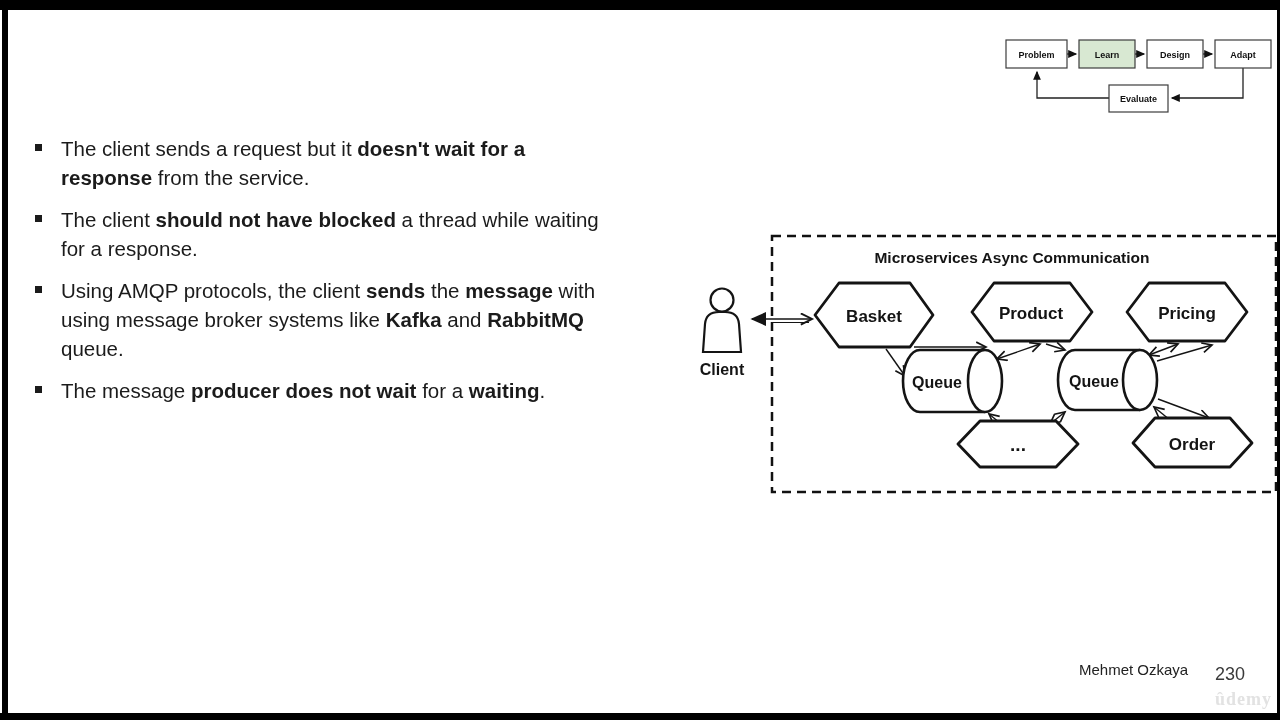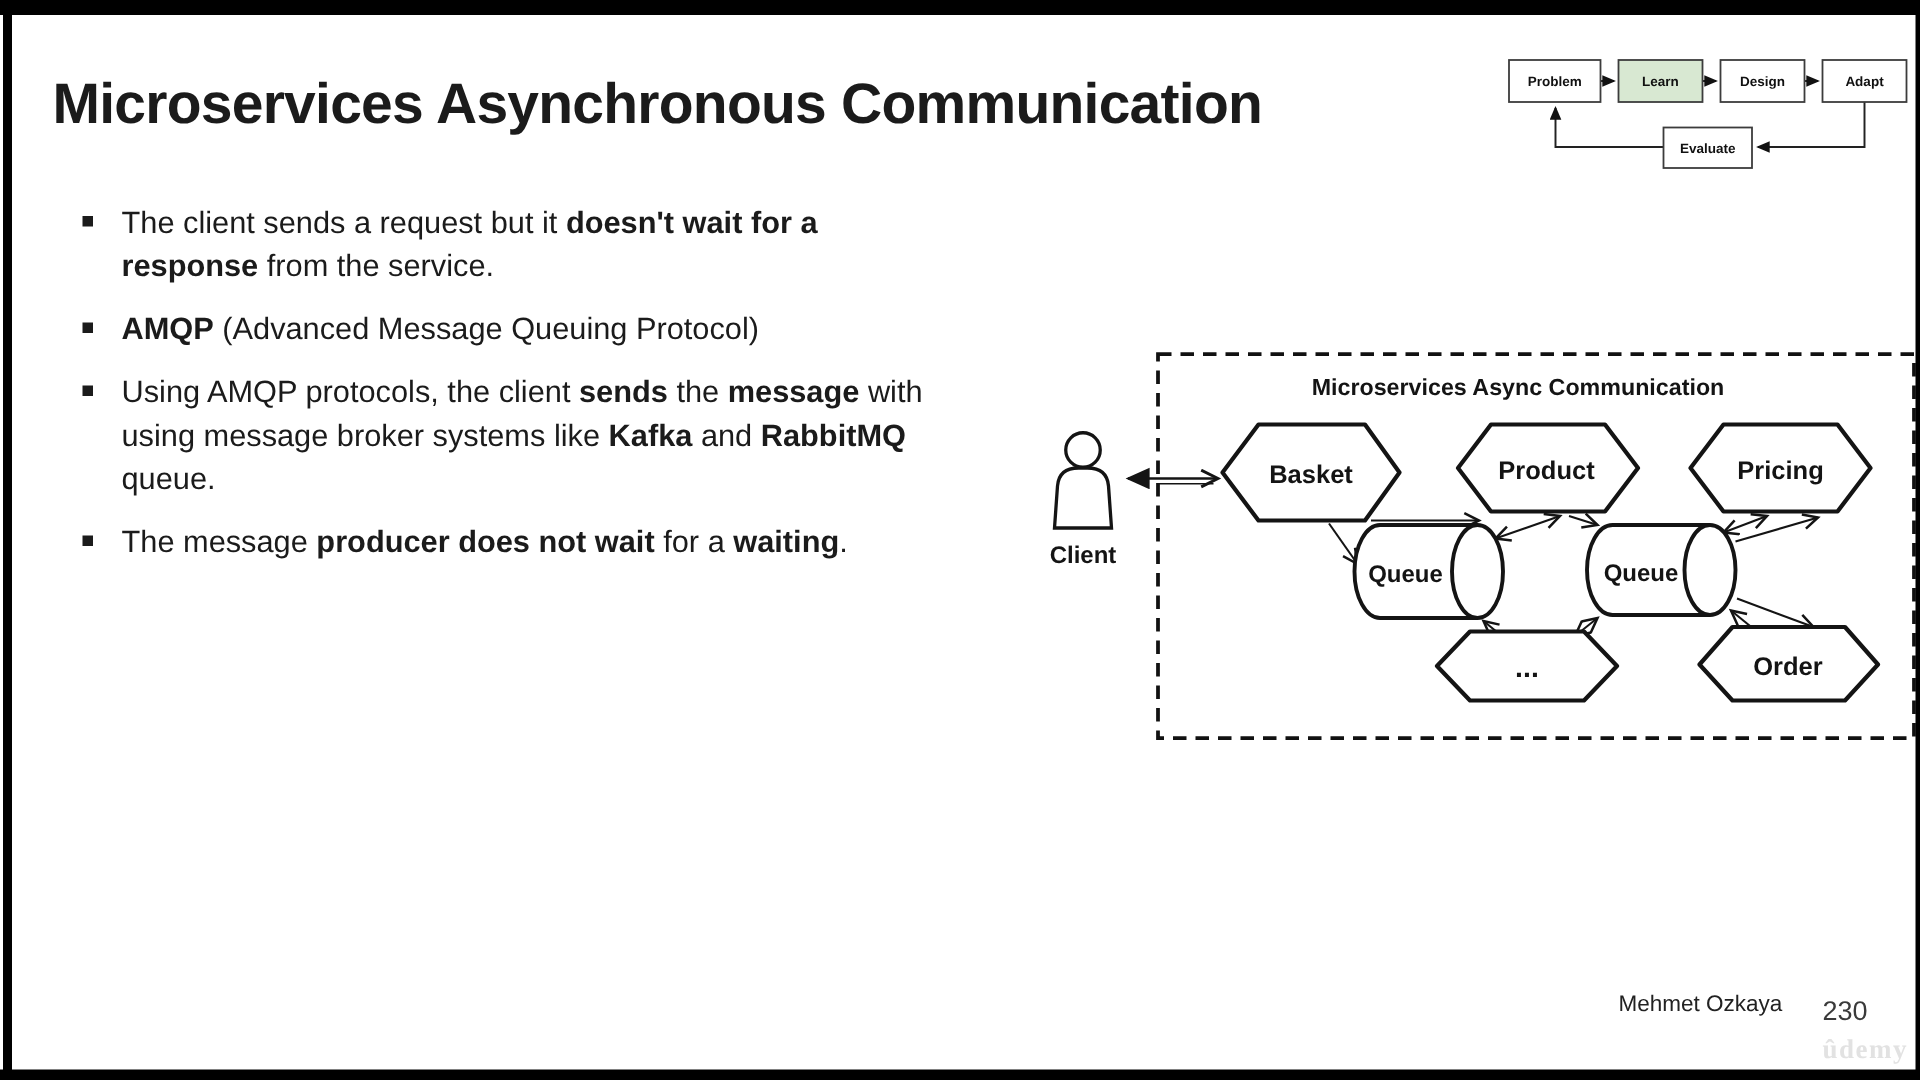--- a/index.html
+++ b/index.html
@@ -5,21 +5,21 @@
   * { margin:0; padding:0; box-sizing:border-box; }
   html,body { width:1280px; height:720px; background:#000; overflow:hidden;
               font-family:"Liberation Sans", sans-serif; }
   .stage { position:relative; width:1280px; height:720px; background:#000; }
   .slide { position:absolute; left:8px; top:10px; width:1269px; height:703px; background:#ffffff; }
   .edge-sliver { position:absolute; left:0; top:10px; width:2px; height:703px; background:#fff; }
 
   .title { position:absolute; left:35px; top:49px; font-size:38px; font-weight:bold;
            color:#1b1b1b; letter-spacing:-0.5px; }
 
-  .bullets { position:absolute; left:52px; top:134px; width:700px; list-style:none; }
+  .bullets { position:absolute; left:32px; top:134px; width:700px; list-style:none; }
   .bullets li { display:flex; margin-bottom:13px; }
   .sq { flex:none; width:7px; height:7px; background:#1b1b1b; margin:10px 19px 0 3px; }
   .txt { font-size:20.5px; line-height:29px; color:#1b1b1b; white-space:pre-wrap; width:690px; }
   .txt .b { font-weight:bold; }
 
   svg.flow    { position:absolute; left:998px; top:28px; }
   svg.diagram { position:absolute; left:690px; top:228px; }
   svg text { font-family:"Liberation Sans", sans-serif; }
 
   .footer-author { position:absolute; left:1079px; top:661px; font-size:15px; color:#222; }
@@ -27,31 +27,31 @@
   .watermark     { position:absolute; left:1215px; top:689px; font-size:18px; font-weight:bold;
                    color:#e2e2e2; letter-spacing:1px;font-family:Liberation Serif, serif; }
 </style>
 </head>
 <body>
 
 <div class="stage">
   <div class="edge-sliver"></div>
   <div class="slide"></div>
 
-  <h1 class="title">Microservices Asynchronous Communication</h1>
 
   <ul class="bullets">
     <li>
       <span class="sq"></span>
       <span class="txt"><span>The client sends a request but it </span><span class="b">doesn't wait for a
 response</span><span> from the service.</span></span>
     </li>
     <li>
       <span class="sq"></span>
-      <span class="txt"><span class="b">AMQP</span><span> (Advanced Message Queuing Protocol)</span></span>
+      <span class="txt"><span>The client </span><span class="b">should not have blocked</span><span> a thread while waiting
+for a response.</span></span>
     </li>
     <li>
       <span class="sq"></span>
       <span class="txt"><span>Using AMQP protocols, the client </span><span class="b">sends</span><span> the </span><span class="b">message</span><span> with
 using message broker systems like </span><span class="b">Kafka</span><span> and </span><span class="b">RabbitMQ</span><span>
 queue.</span></span>
     </li>
     <li>
       <span class="sq"></span>
       <span class="txt"><span>The message </span><span class="b">producer does not wait</span><span> for a </span><span class="b">waiting</span><span>.</span></span>

